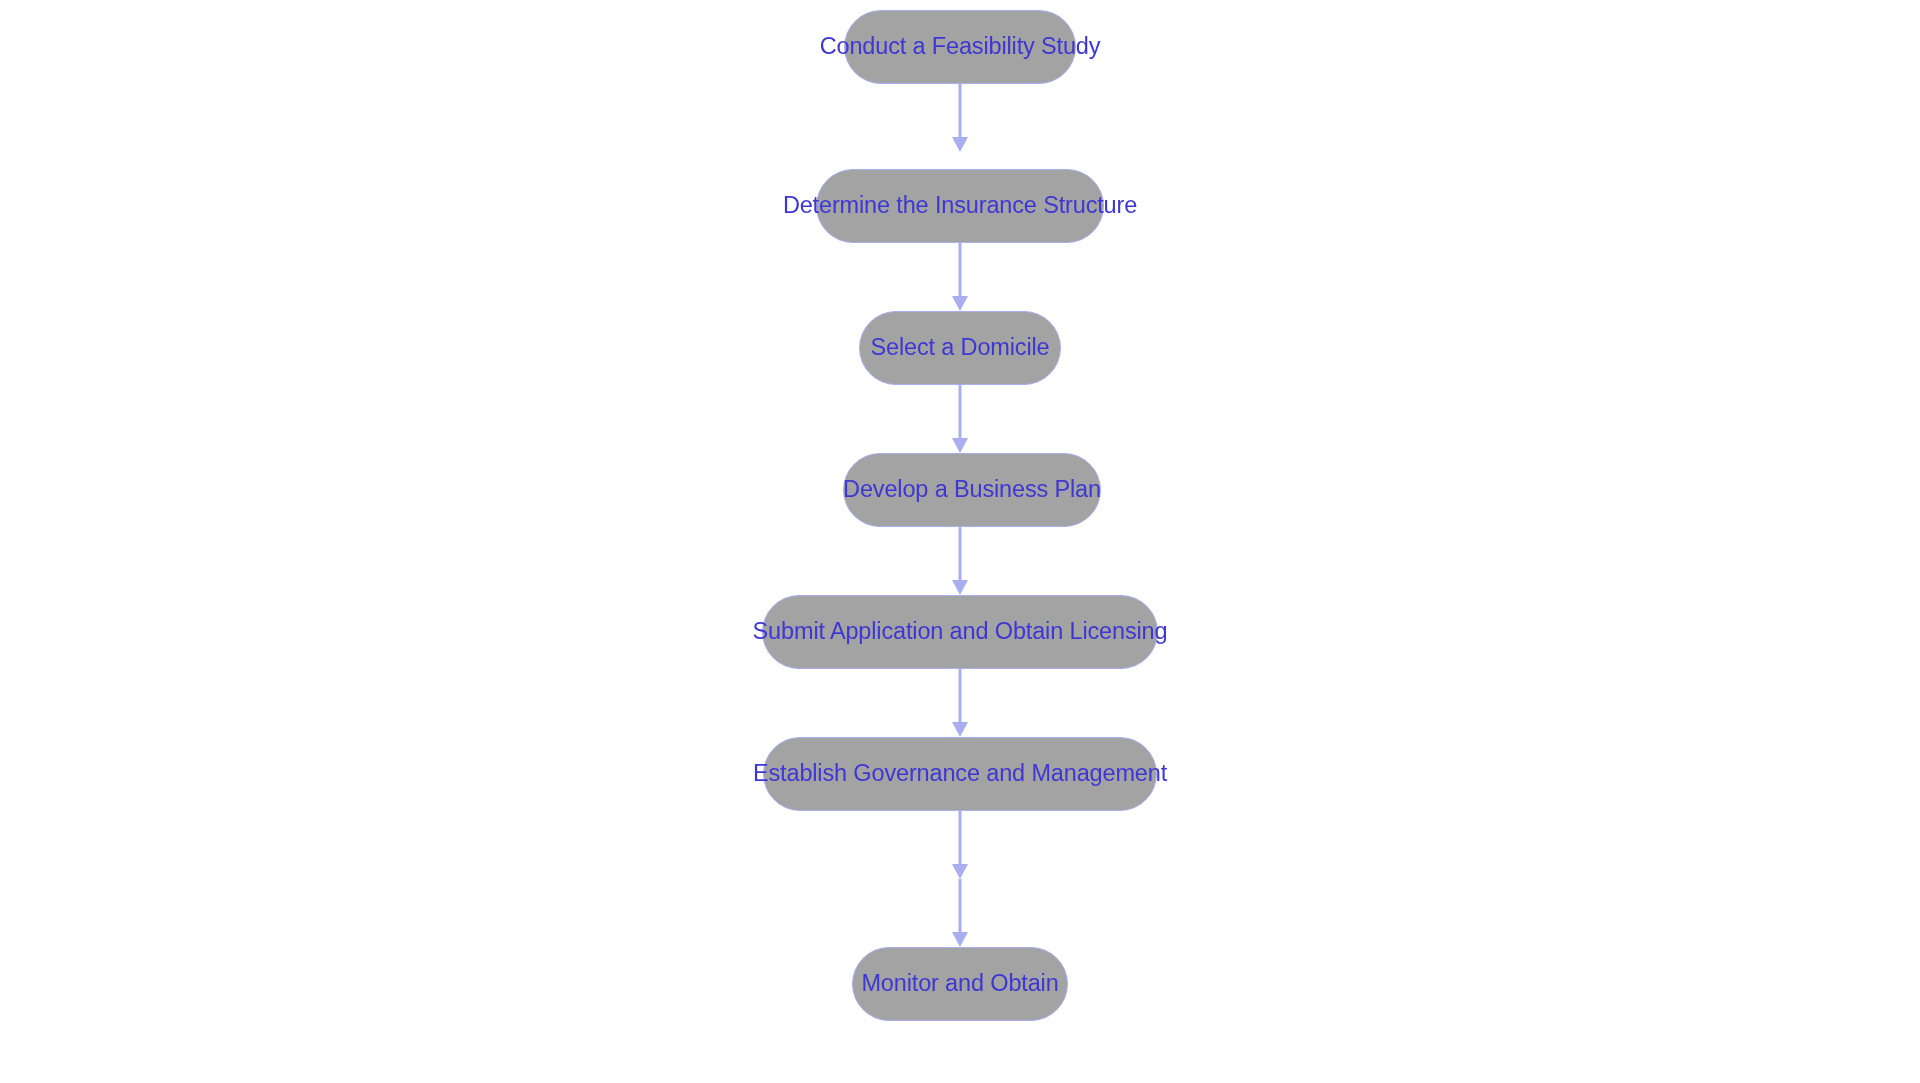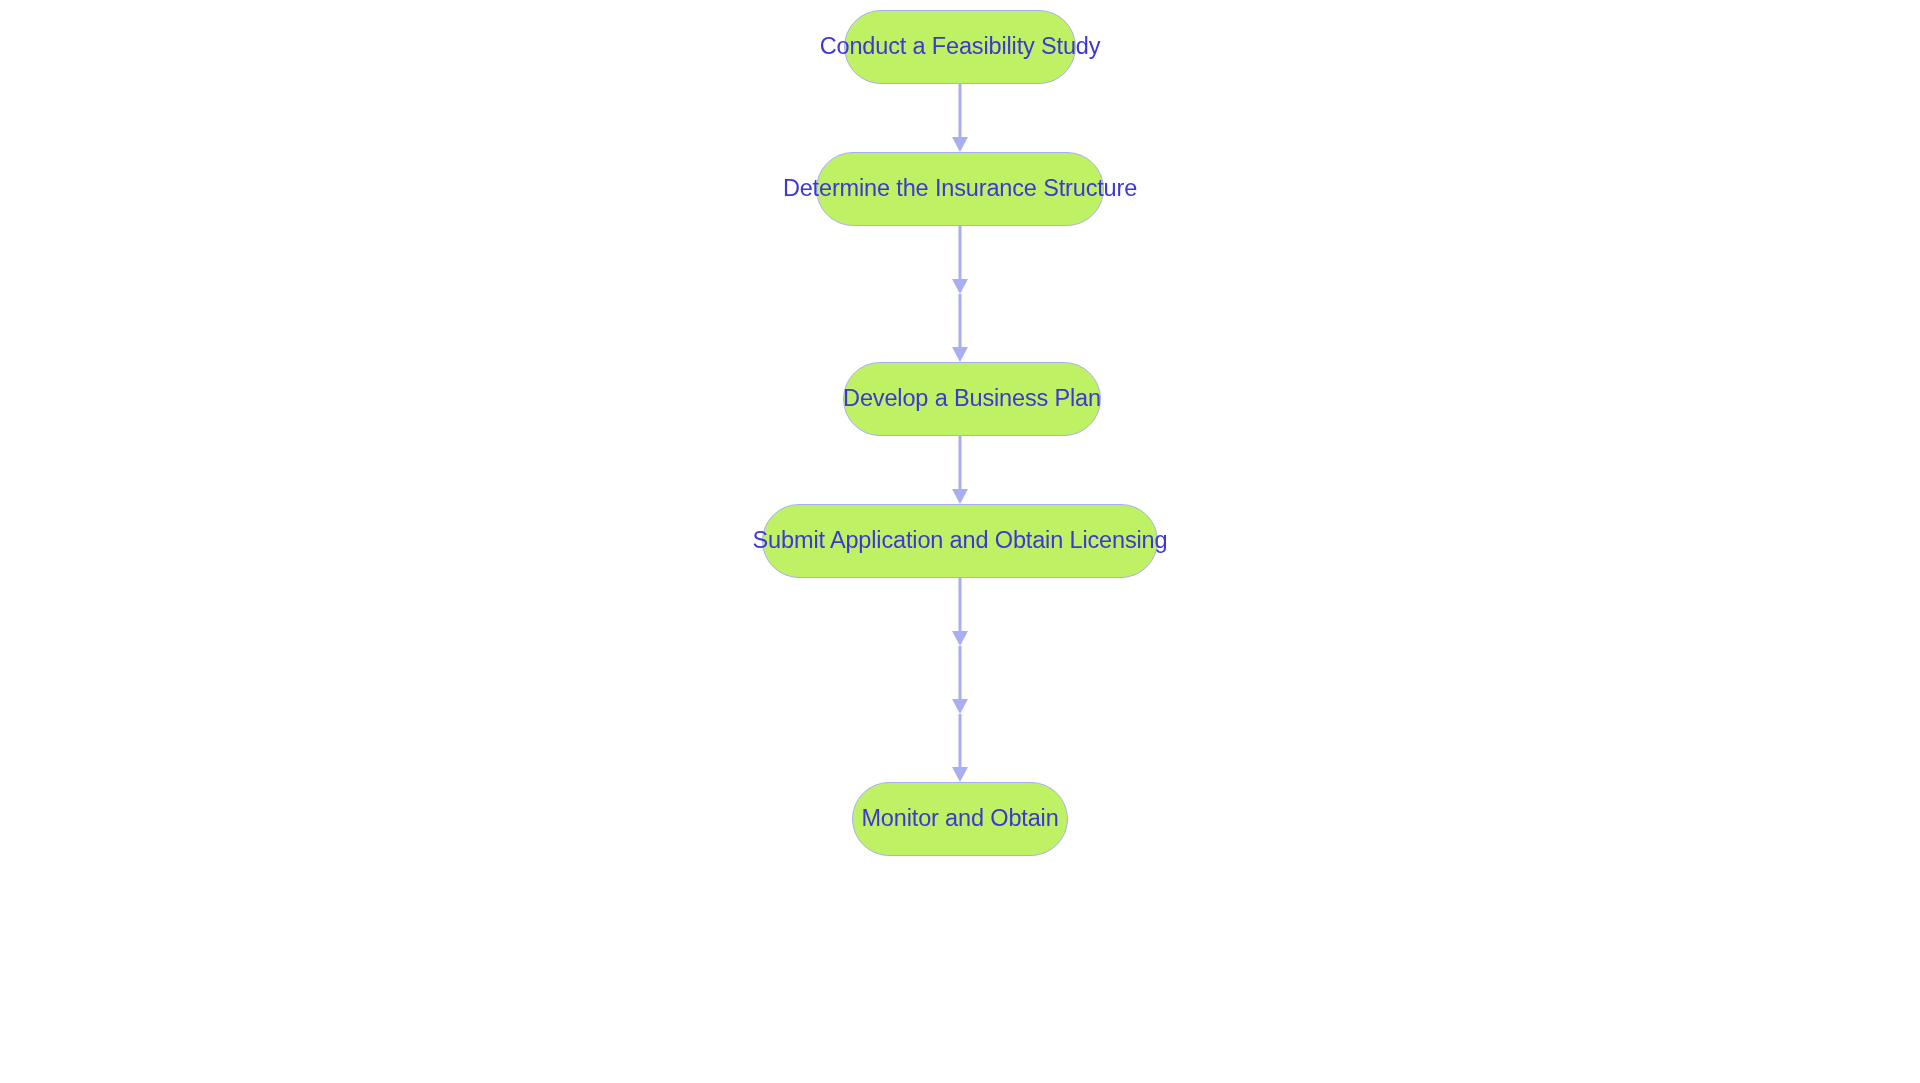--- a/index.html
+++ b/index.html
@@ -38,21 +38,21 @@
     display: flex;
     flex-direction: column;
     align-items: center;
     flex: 0 0 auto;
   }
 
   .node {
     box-sizing: border-box;
     height: 74px;
     border-radius: 37px;
-    background: #bef264;
+    background: #a3a3a3;
     border: 1.6px solid #a9aef1;
     display: flex;
     align-items: center;
     justify-content: center;
     padding: 0 34px;
     white-space: nowrap;
   }
 
   .node-label {
     color: #3d37d3;
@@ -87,21 +87,21 @@
     transform: translateX(-50%);
     width: 0;
     height: 0;
     border-left: 8.5px solid transparent;
     border-right: 8.5px solid transparent;
     border-top: 15px solid #a9aef1;
   }
 
   
   .node.w-n0 { width: 232px; }
-  .node.w-n1 { width: 288px; }
+  .node.w-n1 { width: 288px; margin-top: 17px; }
   .node.w-n2 { width: 202px; }
   .node.w-n3 { width: 258px; margin-left: 24px; }
   .node.w-n4 { width: 396px; text-align: right; }
   .node.w-n5 { width: 394px; }
   .node.w-n6 { width: 394px; }
   .node.w-n7 { width: 216px; }
 
   .flow-column { padding-top: 10px; }
 </style>
 </head>
@@ -125,20 +125,25 @@
       <div class="node w-n1">
         <span class="node-label">Determine the Insurance Structure</span>
       </div>
     </div>
 
     <div class="connector">
       <div class="connector-line"></div>
       <div class="connector-arrowhead"></div>
     </div>
 
+    <div class="flow-step">
+      <div class="node w-n2">
+        <span class="node-label">Select a Domicile</span>
+      </div>
+    </div>
 
     <div class="connector">
       <div class="connector-line"></div>
       <div class="connector-arrowhead"></div>
     </div>
 
     <div class="flow-step">
       <div class="node w-n3">
         <span class="node-label">Develop a Business Plan</span>
       </div>
@@ -153,20 +158,25 @@
       <div class="node w-n4">
         <span class="node-label">Submit Application and Obtain Licensing</span>
       </div>
     </div>
 
     <div class="connector">
       <div class="connector-line"></div>
       <div class="connector-arrowhead"></div>
     </div>
 
+    <div class="flow-step">
+      <div class="node w-n5">
+        <span class="node-label">Establish Governance and Management</span>
+      </div>
+    </div>
 
     <div class="connector">
       <div class="connector-line"></div>
       <div class="connector-arrowhead"></div>
     </div>
 
 
     <div class="connector">
       <div class="connector-line"></div>
       <div class="connector-arrowhead"></div>

